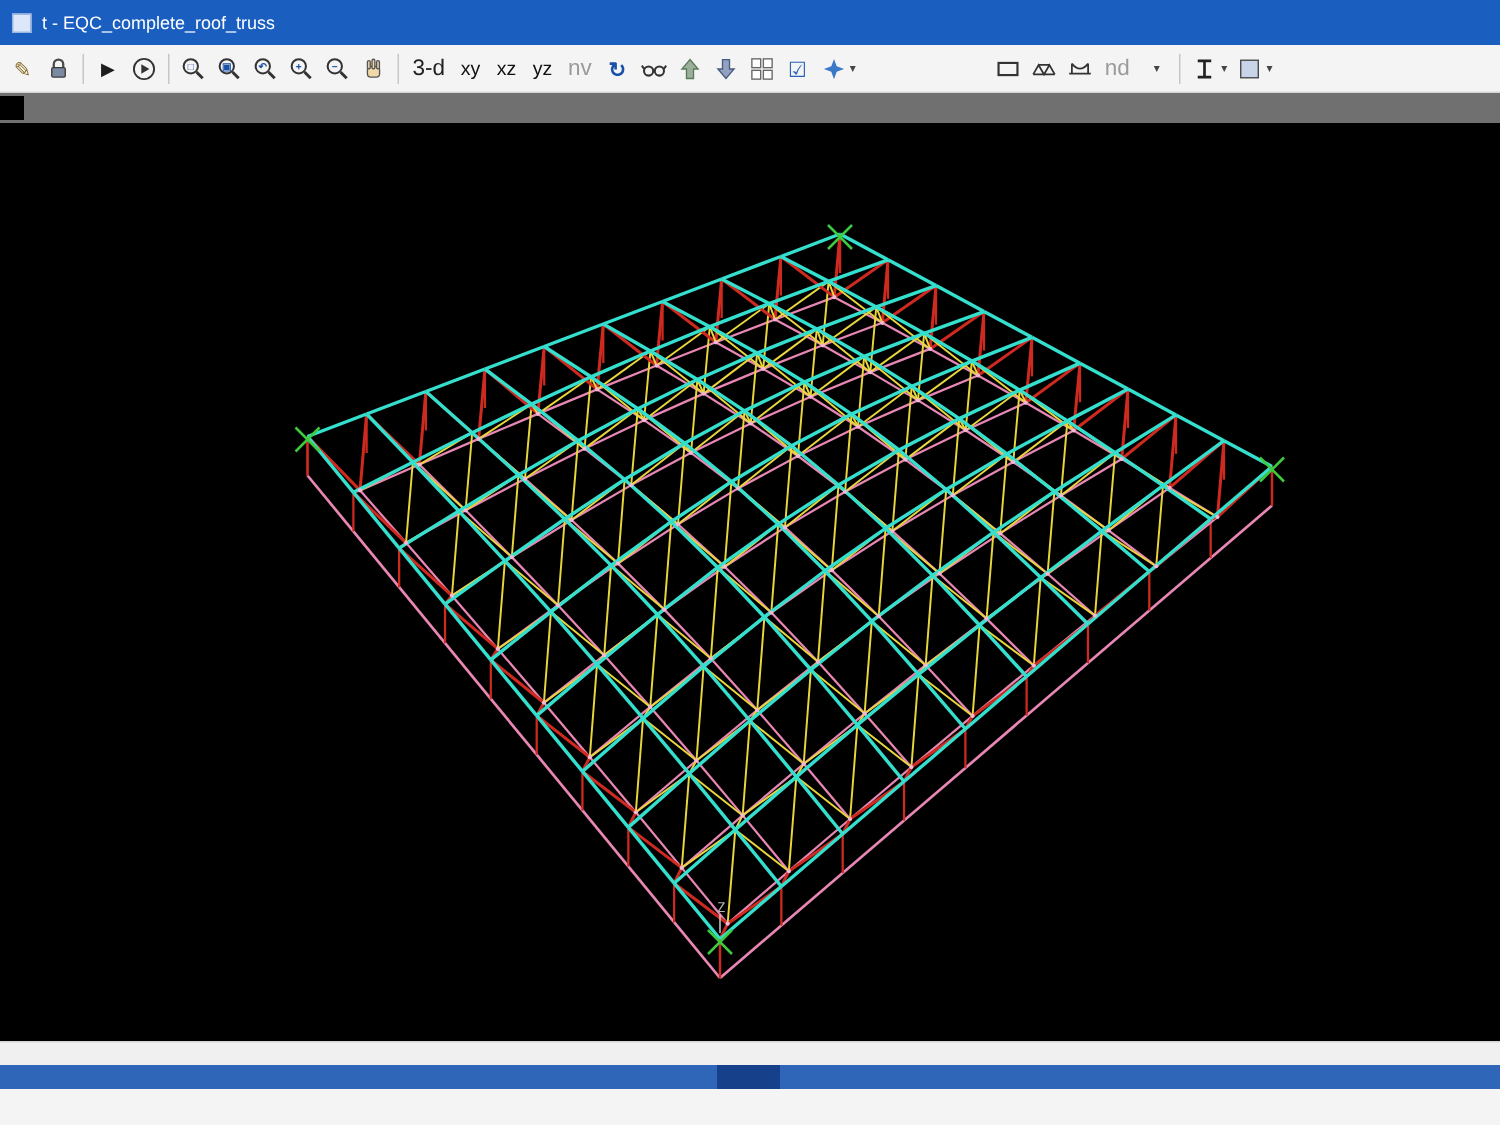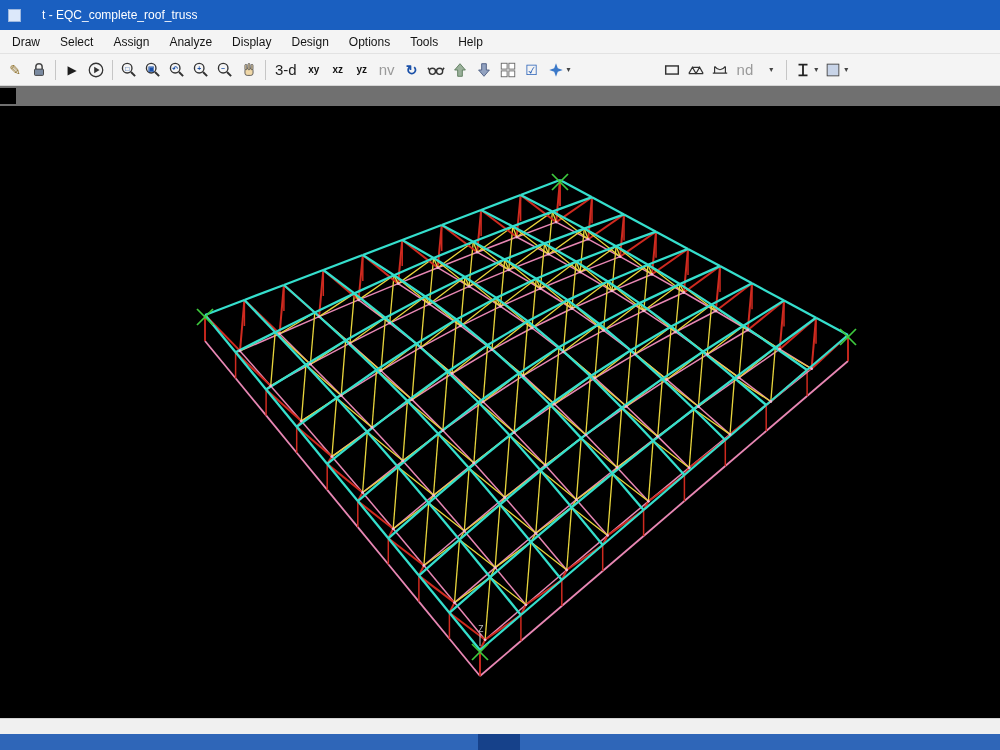--- a/index.html
+++ b/index.html
@@ -1,39 +1,39 @@
 <!DOCTYPE html>
 <html><head>
 <meta charset="utf-8">
 <style>
   *{box-sizing:border-box;margin:0;padding:0}
   html,body{width:1000px;height:750px;overflow:hidden}
   body{font-family:"Liberation Sans",sans-serif;background:#333}
   .screen{position:relative;width:1000px;height:750px;overflow:hidden;background:#f4f4f4}
 
-  .titlebar{height:30px;background:#1a5fc0;color:#fff;display:flex;align-items:center;gap:21px;padding:0 8px;font-size:12px}
+  .titlebar{height:30px;background:#1a5fc0;color:#fff;display:flex;align-items:center;gap:7px;padding:0 8px;font-size:12px}
   .app-icon{width:13px;height:13px;background:#dce8fa;border:1px solid #9db8e0;flex:0 0 auto}
   .title-text{white-space:nowrap;overflow:hidden}
 
   .menubar{height:24px;background:#f4f4f4;display:flex;align-items:center;padding:0 2px;font-size:12px;color:#141414;border-bottom:1px solid #e2e2e2}
   .menu-item{padding:4px 10px;cursor:default}
 
   .toolbar{height:32px;background:#f4f4f4;display:flex;align-items:center;padding:0 3px;border-bottom:1px solid #d6d6d6}
   .tb{display:flex;align-items:center;justify-content:center;min-width:24px;height:26px;border:1px solid transparent;background:transparent;font-family:inherit;padding:1px 2px;cursor:default}
   .sep{width:1px;height:20px;background:#c6c6c6;margin:0 4px;flex:0 0 auto}
   .gap{width:86px;flex:0 0 auto}
   .svgic{display:flex}
   .svgic svg{width:18px;height:18px;display:block}
   .g{font-size:13px;line-height:1;color:#333}
   .g-pencil{color:#8a6a20;font-size:14px}
   .g-play{color:#1d1d1d;font-size:12px}
   .g-rot{color:#1a50a8;font-weight:bold;font-size:14px}
   .g-check{color:#2a62b8;font-size:14px}
   .t-plain{font-size:15px;color:#222;padding:0 2px}
-  .t-bold{font-size:10px;font-weight:bold;color:#111;padding:0 2px}
+  .t-bold{font-size:13px;font-weight:normal;color:#111;padding:0 2px}
   .t-dis{font-size:15px;color:#9a9a9a;padding:0 2px}
   .caret{font-size:8px;color:#444;margin-left:2px}
 
   .substrip{height:20px;background:#707070;position:relative}
   .corner-box{position:absolute;left:0;top:2px;width:16px;height:16px;background:#000}
 
   .viewport{height:612px;background:#000;position:relative;cursor:crosshair}
   .viewport svg{display:block}
 
   .statusbar{height:16px;background:#f0f0f0;border-top:1px solid #d4d4d4}
@@ -43,31 +43,20 @@
 </head>
 <body>
 
 <div class="screen">
 
   <div class="titlebar" style="background: rgb(26, 95, 192);">
     <span class="app-icon"></span>
     <span class="title-text">t - EQC_complete_roof_truss</span>
   </div>
 
-  <div class="menubar" id="menubar" style="background: rgb(244, 244, 244);">
-      <span class="menu-item">Draw</span>
-      <span class="menu-item">Select</span>
-      <span class="menu-item">Assign</span>
-      <span class="menu-item">Analyze</span>
-      <span class="menu-item">Display</span>
-      <span class="menu-item">Design</span>
-      <span class="menu-item">Options</span>
-      <span class="menu-item">Tools</span>
-      <span class="menu-item">Help</span>
-    </div>
 
   <div class="toolbar" id="toolbar" style="background: rgb(244, 244, 244);">
       <button class="tb">
         <span class="g g-pencil">✎</span>
       </button>
       <button class="tb">
         <span class="svgic">
           <svg viewBox="0 0 20 20">
             <path d="M6.5 9V6.5a3.5 3.5 0 0 1 7 0V9" fill="none" stroke="#4a4a4a" stroke-width="1.7"></path>
             <rect x="5" y="9" width="10" height="7" rx="1" fill="#7a8aa0" stroke="#3a3a3a"></rect>

